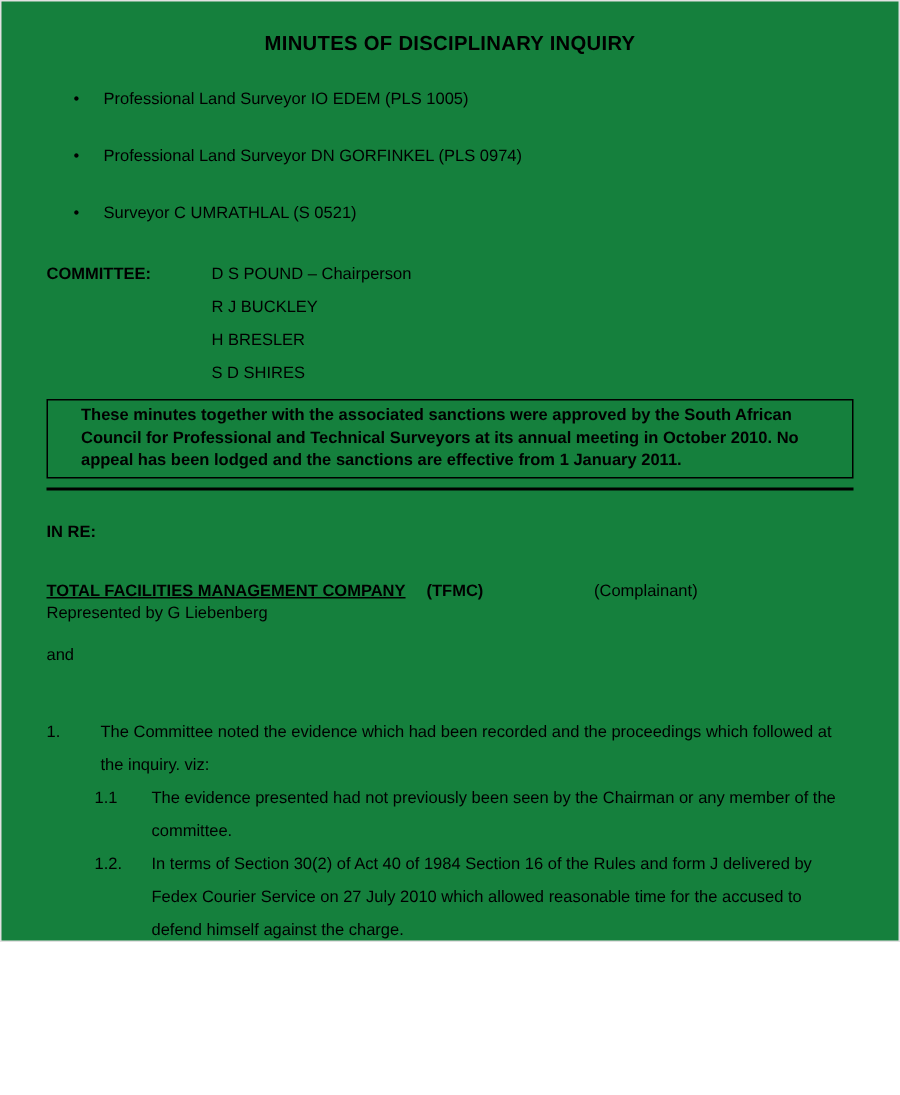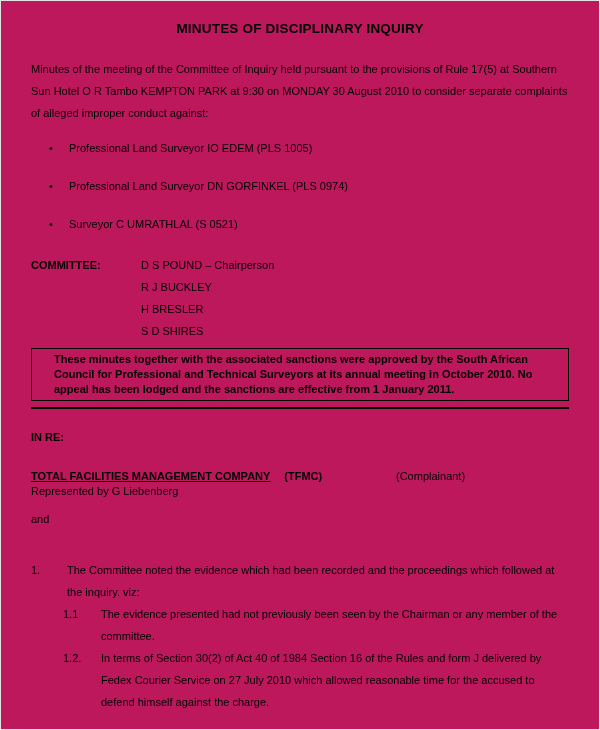--- a/index.html
+++ b/index.html
@@ -6,22 +6,22 @@
   html, body { background: #fff; }
   body {
     width: 600px;
     height: 730px;
     font-family: "Liberation Sans", sans-serif;
     color: #000;
     overflow: hidden;
   }
   .page {
     width: 600px;
-    height: 730px;
-    background: #be185d;
+    height: 628px;
+    background: #15803d;
     border: 1px solid #e2e2e2;
     padding: 20px 30px 16px 30px;
   }
   .doc-title {
     font-size: 13.5px;
     font-weight: bold;
     text-align: center;
     letter-spacing: 0.2px;
     margin-bottom: 22px;
   }
@@ -141,21 +141,20 @@
     padding-right: 2px;
   }
 </style>
 </head>
 <body>
 
 <div class="page">
 
   <h1 class="doc-title">MINUTES OF DISCIPLINARY INQUIRY</h1>
 
-  <p class="intro">Minutes of the meeting of the Committee of Inquiry held pursuant to the provisions of  Rule 17(5) at Southern Sun Hotel O R Tambo KEMPTON PARK at 9:30 on MONDAY 30 August 2010 to consider separate complaints of alleged improper conduct against:</p>
 
   <ul class="respondents">
     <li>Professional Land Surveyor IO EDEM (PLS 1005)</li>
     <li>Professional Land Surveyor DN GORFINKEL (PLS 0974)</li>
     <li>Surveyor C UMRATHLAL (S 0521)</li>
   </ul>
 
   <div class="committee">
     <div class="committee-label">COMMITTEE:</div>
     <div class="committee-members">

